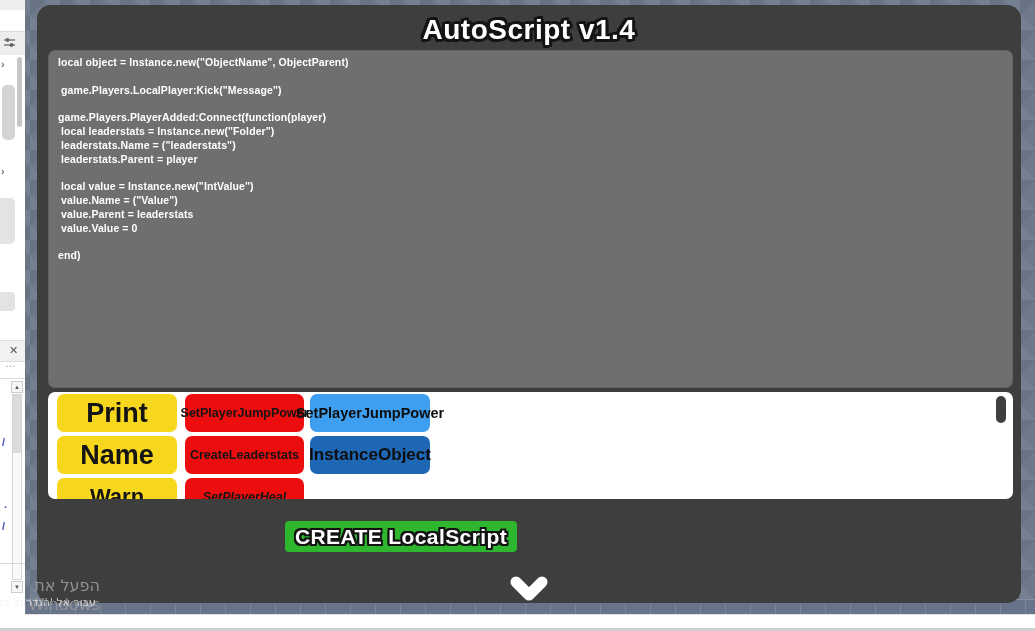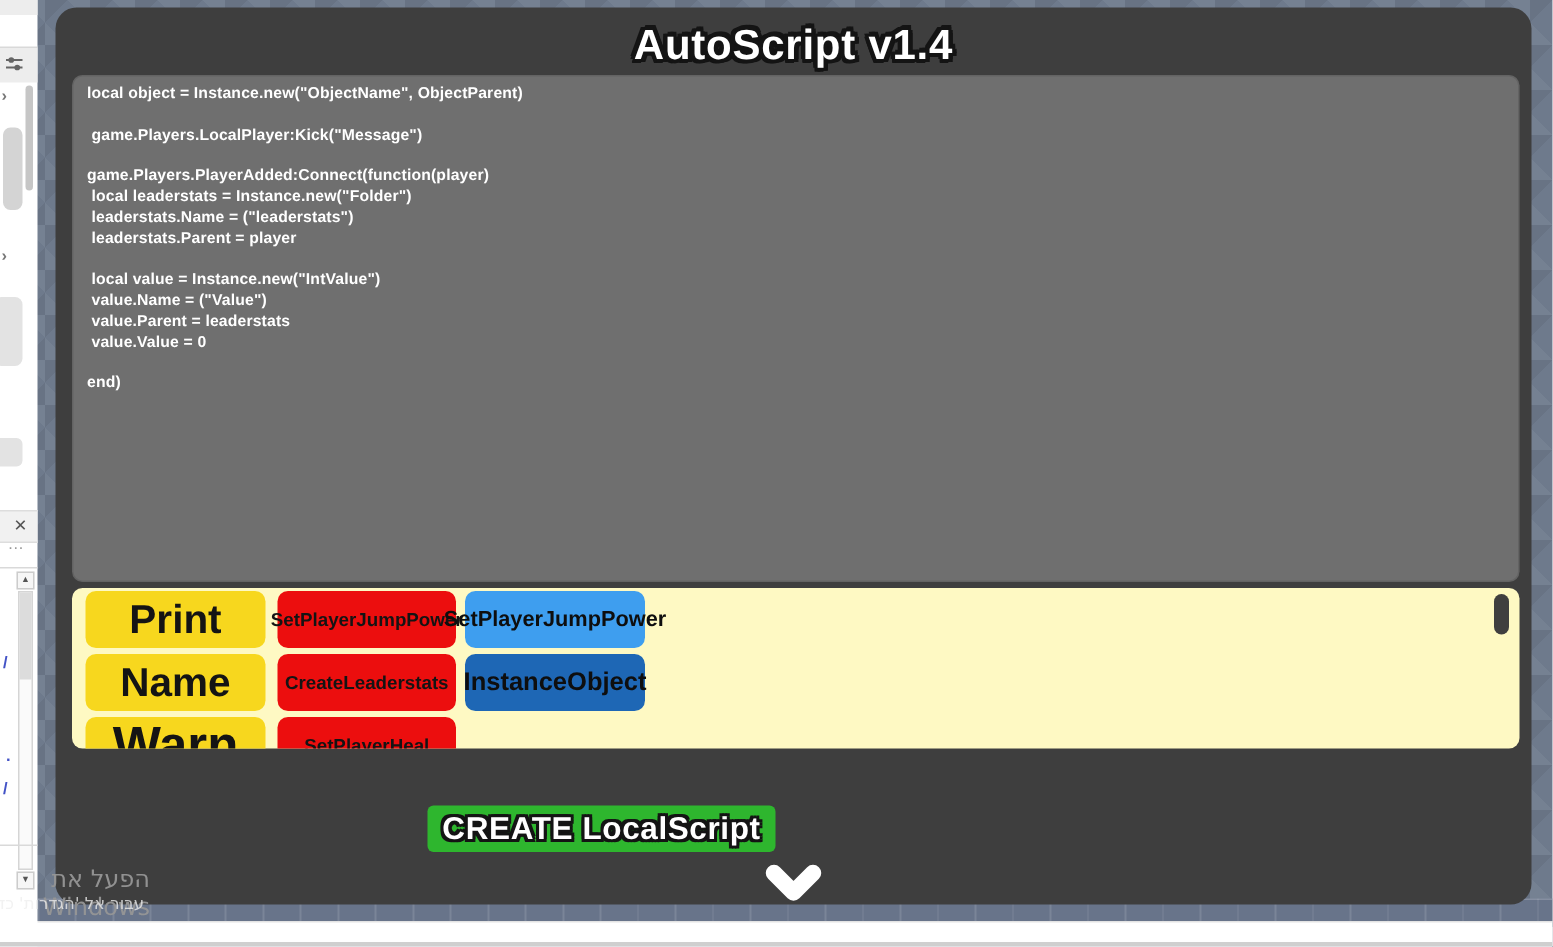--- a/index.html
+++ b/index.html
@@ -25,30 +25,30 @@
     background:#3e3e3e; border-radius:14px; z-index:3; }
 
   .plugin-title { position:absolute; left:0; top:9px; width:100%; text-align:center;
     font-size:28px; font-weight:bold; letter-spacing:0.5px; }
   .outline3 { color:#fff; text-shadow:
     -3px 0 0 #141414, 3px 0 0 #141414, 0 -3px 0 #141414, 0 3px 0 #141414,
     -2px -2px 0 #141414, 2px -2px 0 #141414, -2px 2px 0 #141414, 2px 2px 0 #141414,
     -3px -2px 0 #141414, 3px 2px 0 #141414, -2px 3px 0 #141414, 2px -3px 0 #141414; }
   .outline2 { color:#fff; text-shadow:
     -2px 0 0 #141414, 2px 0 0 #141414, 0 -2px 0 #141414, 0 2px 0 #141414,
-    -2px -2px 0 #141414, 2px -2px 0 #141414, -2px 2px 0 #141414, 2px 2px 0 #141414; margin-top: 16px; }
+    -2px -2px 0 #141414, 2px -2px 0 #141414, -2px 2px 0 #141414, 2px 2px 0 #141414; }
 
   .code-box { position:absolute; left:11px; top:45px; width:965px; height:338px;
     background:#6f6f6f; border-radius:7px; box-shadow:inset 0 0 0 1px rgba(0,0,0,0.10); }
   .code-text { position:absolute; left:10px; top:6px; white-space:pre;
     font-family:"Liberation Sans", sans-serif; font-weight:bold;
     font-size:10.5px; line-height:13.8px; color:#ffffff; letter-spacing:0.1px; }
 
   .snippet-box { position:absolute; left:11px; top:387px; width:965px; height:107px;
-    background:#fef9c3; border-radius:7px; overflow:hidden; }
+    background:#ffffff; border-radius:7px; overflow:hidden; }
   .snip-btn { position:absolute; height:38px; border-radius:7px;
     display:flex; align-items:center; justify-content:center;
     font-weight:bold; white-space:nowrap; cursor:pointer; }
   .snip-scrollbar { position:absolute; right:7px; top:4px; width:10px; height:27px;
     background:#3f3f3f; border-radius:5px; }
 
   .create-btn { position:absolute; top:516px; height:31px; border-radius:4px;
     display:flex; align-items:center; justify-content:center;
     font-size:21px; font-weight:bold; letter-spacing:0.4px; cursor:pointer; }
   .create-local { left:248px; width:232px; }
@@ -111,22 +111,22 @@
     </div>
 
     <div class="snippet-box">
       <div>
           <div class="snip-btn" style="left: 9px; top: 2px; width: 120px; background: rgb(247, 215, 30); color: rgb(20, 20, 20); font-size: 27px;">Print</div>
           <div class="snip-btn" style="left: 137px; top: 2px; width: 119px; background: rgb(236, 14, 14); color: rgb(20, 20, 20); font-size: 12.5px;">SetPlayerJumpPower</div>
           <div class="snip-btn" style="left: 262px; top: 2px; width: 120px; background: rgb(62, 158, 239); color: rgb(14, 14, 14); font-size: 14.5px;">SetPlayerJumpPower</div>
           <div class="snip-btn" style="left: 9px; top: 44px; width: 120px; background: rgb(247, 215, 30); color: rgb(20, 20, 20); font-size: 27px;">Name</div>
           <div class="snip-btn" style="left: 137px; top: 44px; width: 119px; background: rgb(236, 14, 14); color: rgb(20, 20, 20); font-size: 12.5px;">CreateLeaderstats</div>
           <div class="snip-btn" style="left: 262px; top: 44px; width: 120px; background: rgb(30, 103, 181); color: rgb(14, 14, 14); font-size: 17px;">InstanceObject</div>
-          <div class="snip-btn" style="left: 9px; top: 86px; width: 120px; background: rgb(247, 215, 30); color: rgb(20, 20, 20); font-size: 34px;">Warn</div>
-          <div class="snip-btn" style="left: 137px; top: 86px; width: 119px; background: rgb(236, 14, 14); color: rgb(20, 20, 20); font-size: 12.5px;">SetPlayerHeal</div>
+          <div class="snip-btn" style="left: 9px; top: 86px; width: 120px; background: rgb(247, 215, 30); color: rgb(20, 20, 20); font-size: 22px;">Warn</div>
+          <div class="snip-btn" style="left: 137px; top: 86px; width: 119px; background: rgb(236, 14, 14); color: rgb(20, 20, 20); font-size: 12.5px; font-style: italic;">SetPlayerHeal</div>
         </div>
       <div class="snip-scrollbar"></div>
     </div>
 
     <div class="create-btn create-local outline2" style="background: rgb(46, 182, 46);">CREATE LocalScript</div>
 
     <svg class="collapse-chevron" viewBox="0 0 46 31">
       <polyline points="10,8 23,21 36,8" fill="none" stroke="#ffffff" stroke-width="11" stroke-linecap="round" stroke-linejoin="round"></polyline>
     </svg>
   </div>

